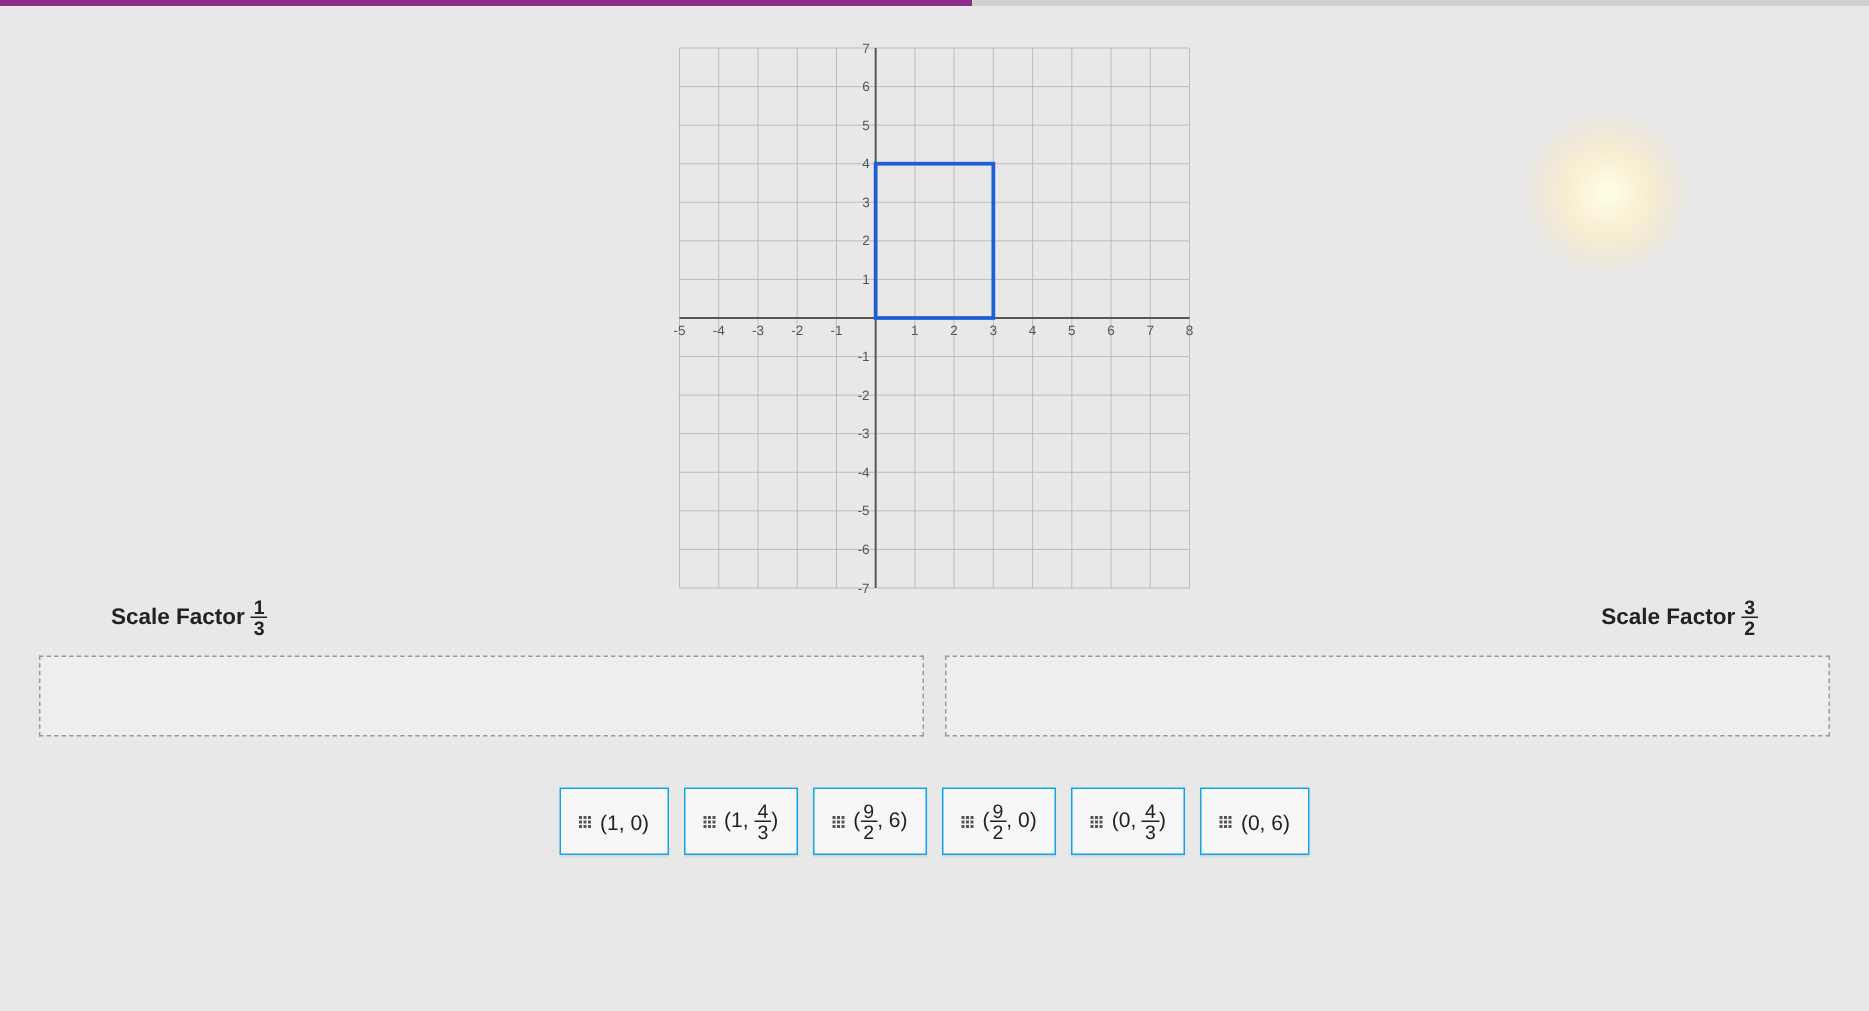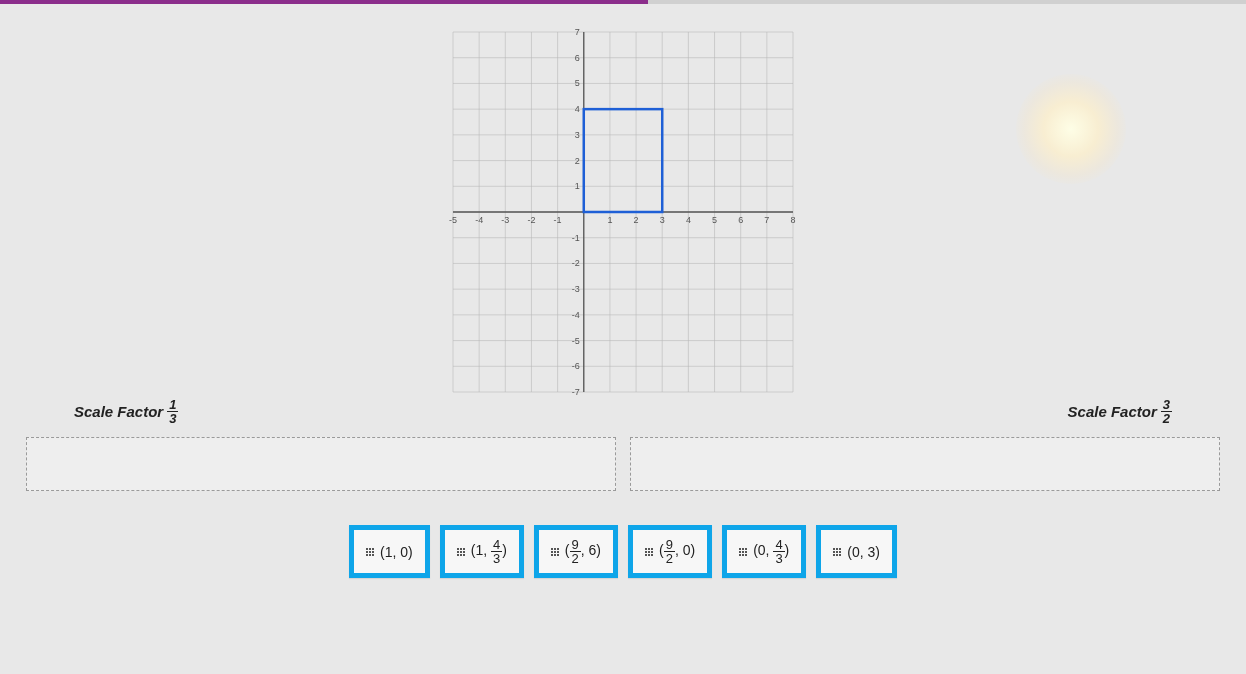--- a/index.html
+++ b/index.html
@@ -45,21 +45,20 @@
     border-radius: 50%;
     background: radial-gradient(circle, rgba(255,255,230,0.95) 0%, rgba(255,240,200,0.7) 35%, rgba(255,230,180,0.2) 60%, rgba(255,230,180,0) 75%);
     pointer-events: none;
   }
   .factors-row {
     display: flex;
     justify-content: space-between;
     align-items: center;
     padding: 0 60px 12px 60px;
     margin-top: -4px;
-    font-style: italic;
   }
   .factor-label {
     font-size: 15px;
     font-weight: bold;
     color: #222;
     display: flex;
     align-items: center;
     gap: 4px;
   }
   .frac {
@@ -84,21 +83,21 @@
     background: rgba(255,255,255,0.25);
   }
   .tiles-row {
     display: flex;
     justify-content: center;
     gap: 10px;
     margin-top: 34px;
   }
   .tile {
     background: #f7f7f7;
-    border: 5px solid #0ea5e9;
+    border: 1px solid #0ea5e9;
     padding: 8px 12px;
     display: flex;
     align-items: center;
     gap: 6px;
     font-size: 14px;
     color: #222;
     box-shadow: 0 1px 1px rgba(0,0,0,0.08);
     cursor: grab;
     min-height: 40px;
   }
@@ -327,16 +326,16 @@
             <span class="grip-dot"></span>
             <span class="grip-dot"></span>
             <span class="grip-dot"></span>
           </span>
           <span class="grip-row">
             <span class="grip-dot"></span>
             <span class="grip-dot"></span>
             <span class="grip-dot"></span>
           </span>
         </span>
-        <span>(0, 3)</span>
+        <span>(0, 6)</span>
       </div>
     </div>
 </div>
 
 </body></html>

